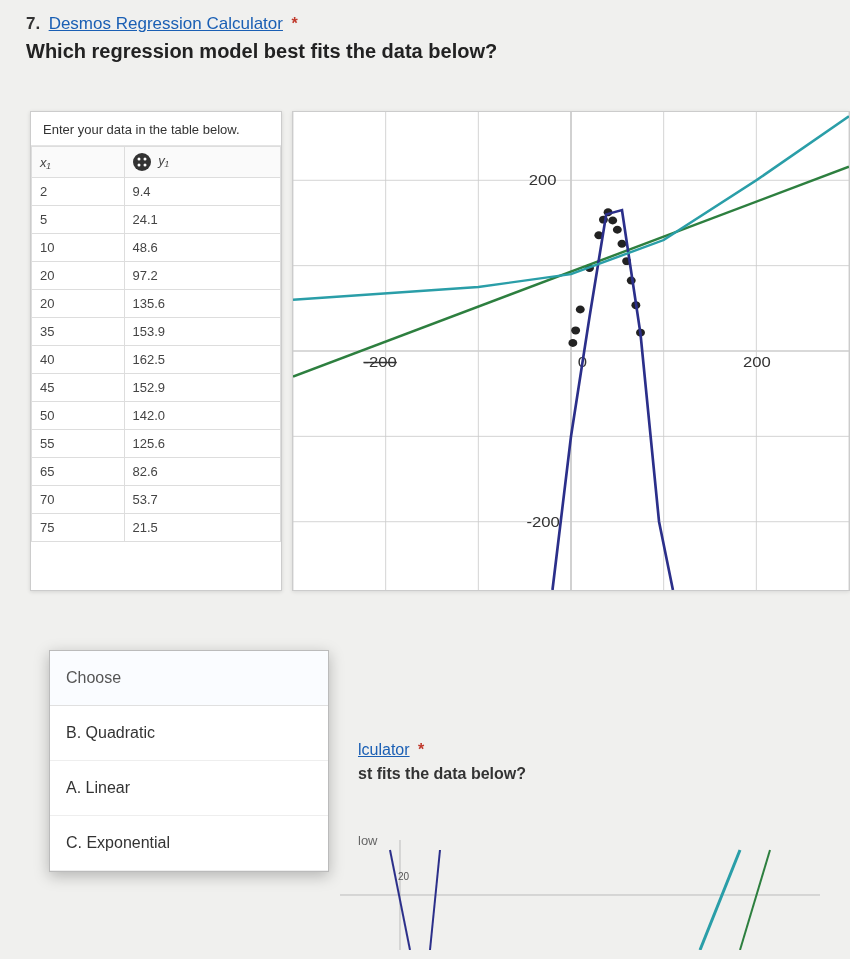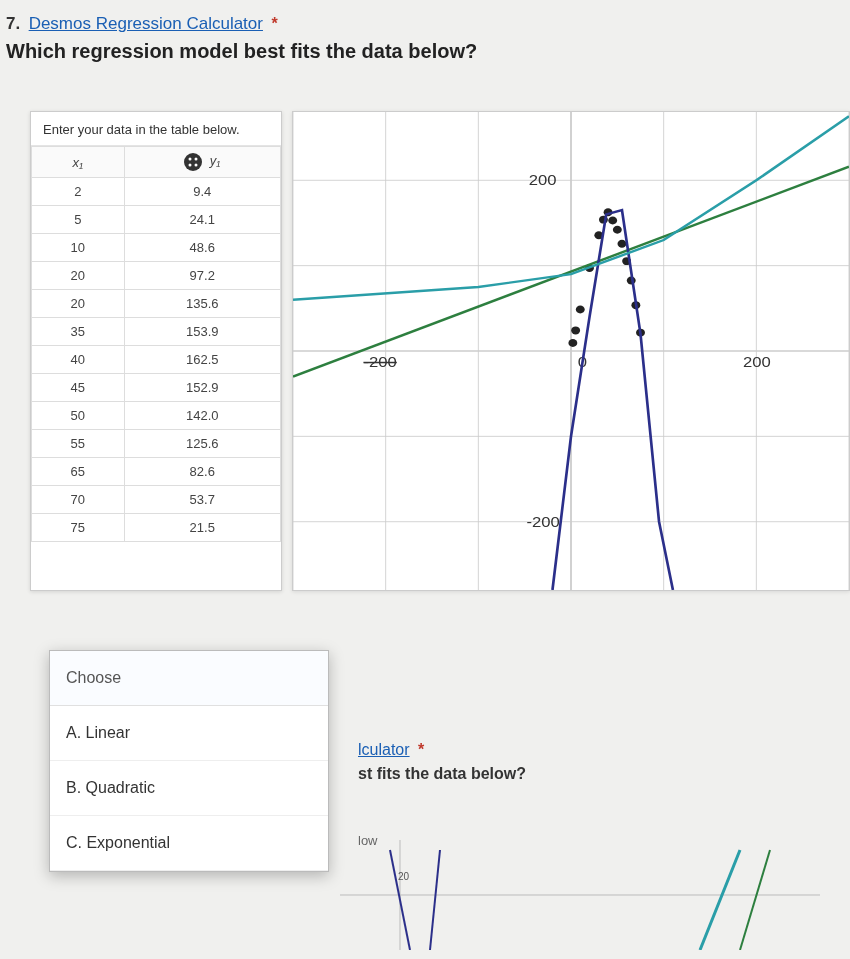--- a/index.html
+++ b/index.html
@@ -6,21 +6,21 @@
     body {
       font-family: Arial, Helvetica, sans-serif;
       background: #f0f0ee;
       width: 850px;
       height: 959px;
       position: relative;
       overflow: hidden;
       color: #222;
     }
     .header {
-      padding: 14px 14px 8px 6px;
+      padding: 14px 14px 8px 26px;
     }
     .qnum {
       font-weight: bold;
       font-size: 17px;
       color: #333;
       display: inline;
       margin-right: 4px;
     }
     .link-title {
       font-size: 17px;
@@ -56,21 +56,21 @@
       border-bottom: 1px solid #e4e4e4;
     }
     table.data-table {
       width: 100%;
       border-collapse: collapse;
       font-size: 13px;
     }
     table.data-table th, table.data-table td {
       border: 1px solid #ddd;
       padding: 6px 8px;
-      text-align: center;
+      text-align: left;
       color: #444;
     }
     table.data-table th {
       background: #fafafa;
       font-weight: normal;
       font-style: italic;
     }
     .dot-icon {
       display: inline-flex;
       width: 18px; height: 18px;
@@ -273,22 +273,22 @@
         <path d="M 0 265.71428571428567 L 500 54.85714285714289" stroke="#2d7f3f" stroke-width="2.4" fill="none"></path>
         <path d="M 233.33333333333334 480 L 250 325.71428571428567 L 266.6666666666667 205.71428571428572 L 281.6666666666667 102.85714285714289 L 295.8333333333333 98.57142857142861 L 312.5 222.8571428571429 L 329.1666666666667 411.42857142857144 L 341.6666666666667 480" stroke="#2b2f8a" stroke-width="2.4" fill="none"></path>
         <path d="M 0 188.5714285714286 L 166.66666666666666 175.71428571428572 L 250 162.8571428571429 L 333.3333333333333 128.5714285714286 L 416.6666666666667 68.57142857142861 L 500 4.285714285714278" stroke="#2a9ea8" stroke-width="2.4" fill="none"></path>
       </svg>
   </div>
 </div>
 
 <div class="dropdown">
   <div class="dd-header">Choose</div>
   <div id="dd-options">
+      <div class="dd-item">B. Quadratic</div>
       <div class="dd-item">A. Linear</div>
-      <div class="dd-item">B. Quadratic</div>
       <div class="dd-item">C. Exponential</div>
     </div>
 </div>
 
 <div class="behind-fragment">
   <span class="frag-link">lculator</span>
   <span class="required">*</span>
   <div class="prompt2">st fits the data below?</div>
   <div class="low">low</div>
 </div>

